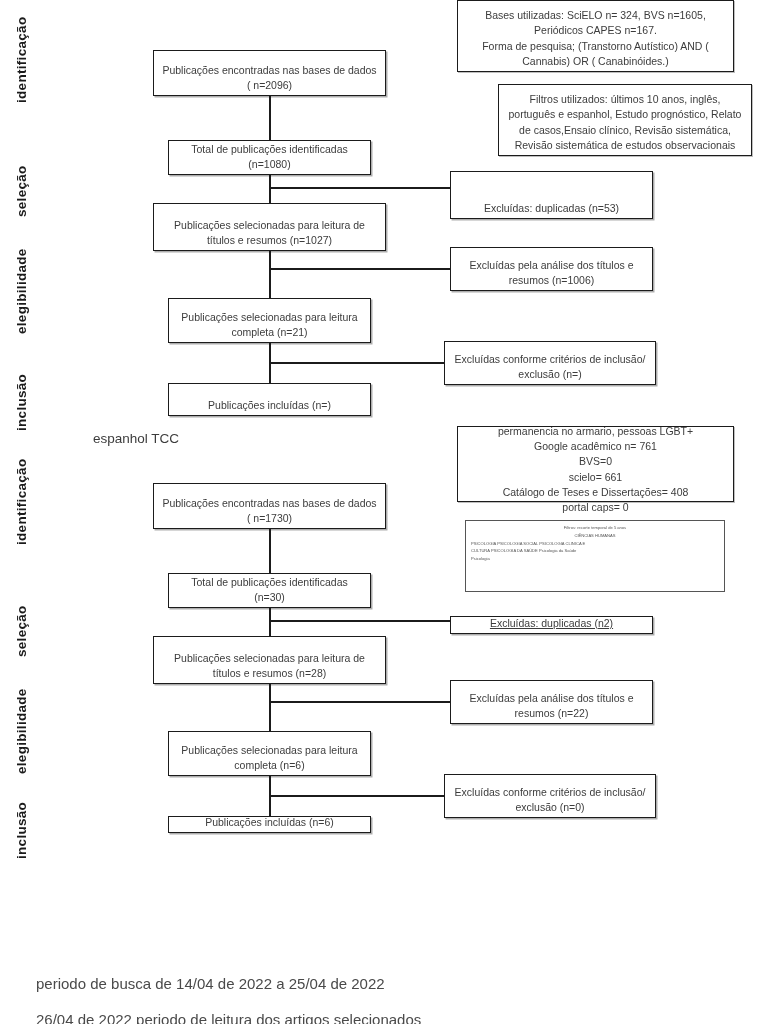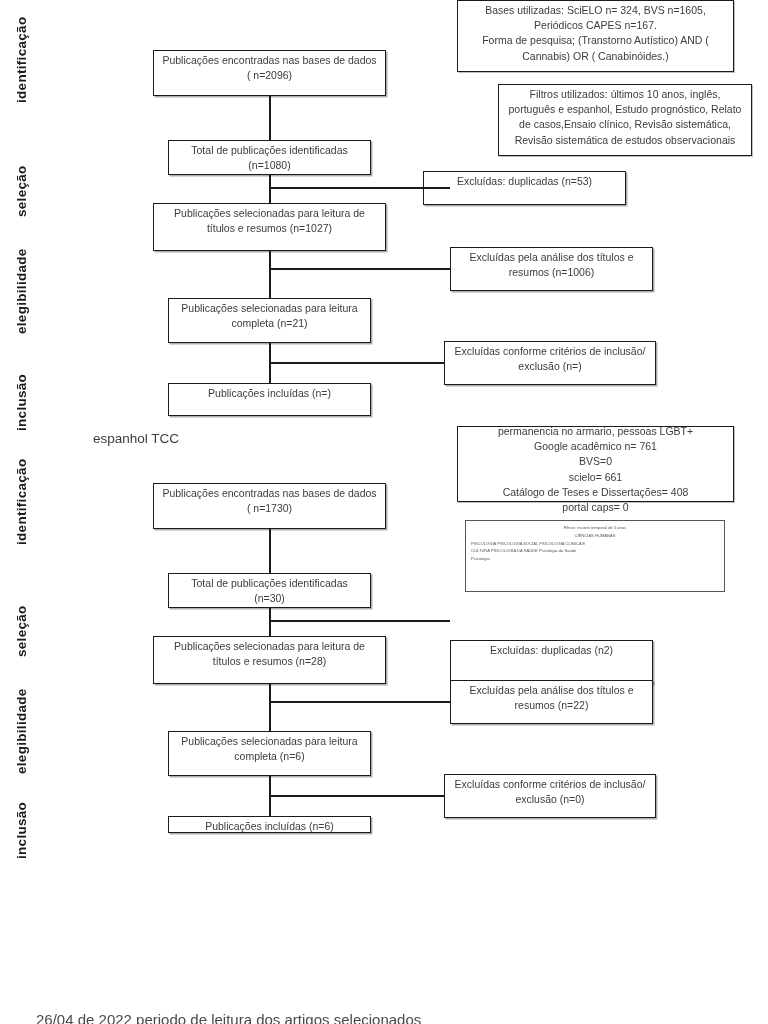--- a/index.html
+++ b/index.html
@@ -34,21 +34,21 @@
     text-align: center;
   }
 
   
   .box {
     position: absolute;
     box-sizing: border-box;
     border: 1.6px solid #1b1b1b;
     background: #ffffff;
     display: flex;
-    align-items: flex-start;
+    align-items: flex-end;
     justify-content: center;
     text-align: center;
     font-size: 10.5px;
     line-height: 1.45;
     color: #3c3c3c;
     padding: 2px 6px;
     box-shadow: 1.5px 1.5px 0 rgba(0,0,0,0.32);
   }
   .box.note {
     border-width: 1.4px;
@@ -135,21 +135,21 @@
   </div>
 
   <div class="box" style="left:168px; top:298px; width:203px; height:45px;">
     <span class="txt">Publicações selecionadas para leitura<br>completa (n=21)</span>
   </div>
 
   <div class="box" style="left:168px; top:383px; width:203px; height:33px;">
     <span class="txt">Publicações incluídas (n=)</span>
   </div>
 
-  <div class="box" style="left:423px; top:171px; width:203px; height:34px;">
+  <div class="box" style="left:450px; top:171px; width:203px; height:48px;">
     <span class="txt">Excluídas: duplicadas (n=53)</span>
   </div>
 
   <div class="box" style="left:450px; top:247px; width:203px; height:44px;">
     <span class="txt">Excluídas pela análise dos títulos e<br>resumos (n=1006)</span>
   </div>
 
   <div class="box" style="left:444px; top:341px; width:212px; height:44px;">
     <span class="txt">Excluídas conforme critérios de inclusão/<br>exclusão (n=)</span>
   </div>
@@ -194,35 +194,36 @@
   </div>
 
   <div class="box" style="left:168px; top:731px; width:203px; height:45px;">
     <span class="txt">Publicações selecionadas para leitura<br>completa (n=6)</span>
   </div>
 
   <div class="box" style="left:168px; top:816px; width:203px; height:17px;">
     <span class="txt">Publicações incluídas (n=6)</span>
   </div>
 
-  <div class="box" style="left:450px; top:640px; width:203px; height:44px;">
+  <div class="box" style="left:450px; top:616px; width:203px; height:18px;text-decoration:underline;">
     <span class="txt">Excluídas: duplicadas (n2)</span>
   </div>
 
   <div class="box" style="left:450px; top:680px; width:203px; height:44px;">
     <span class="txt">Excluídas pela análise dos títulos e<br>resumos (n=22)</span>
   </div>
 
   <div class="box" style="left:444px; top:774px; width:212px; height:44px;">
     <span class="txt">Excluídas conforme critérios de inclusão/<br>exclusão (n=0)</span>
   </div>
 
   <div class="vline" style="left:269px; top:529px; height:44px;"></div>
   <div class="vline" style="left:269px; top:608px; height:28px;"></div>
   <div class="hline" style="left:269px; top:620px; width:181px;"></div>
   <div class="vline" style="left:269px; top:684px; height:47px;"></div>
   <div class="hline" style="left:269px; top:701px; width:181px;"></div>
   <div class="vline" style="left:269px; top:776px; height:40px;"></div>
   <div class="hline" style="left:269px; top:795px; width:175px;"></div>
 
+  <div class="bottomtext" style="left:36px; top:975px;">periodo de busca de 14/04 de  2022 a 25/04 de 2022</div>
   <div class="bottomtext" style="left:36px; top:1011px;">26/04 de 2022 periodo de leitura dos artigos selecionados</div>
 
 </div>
 
 </body></html>

